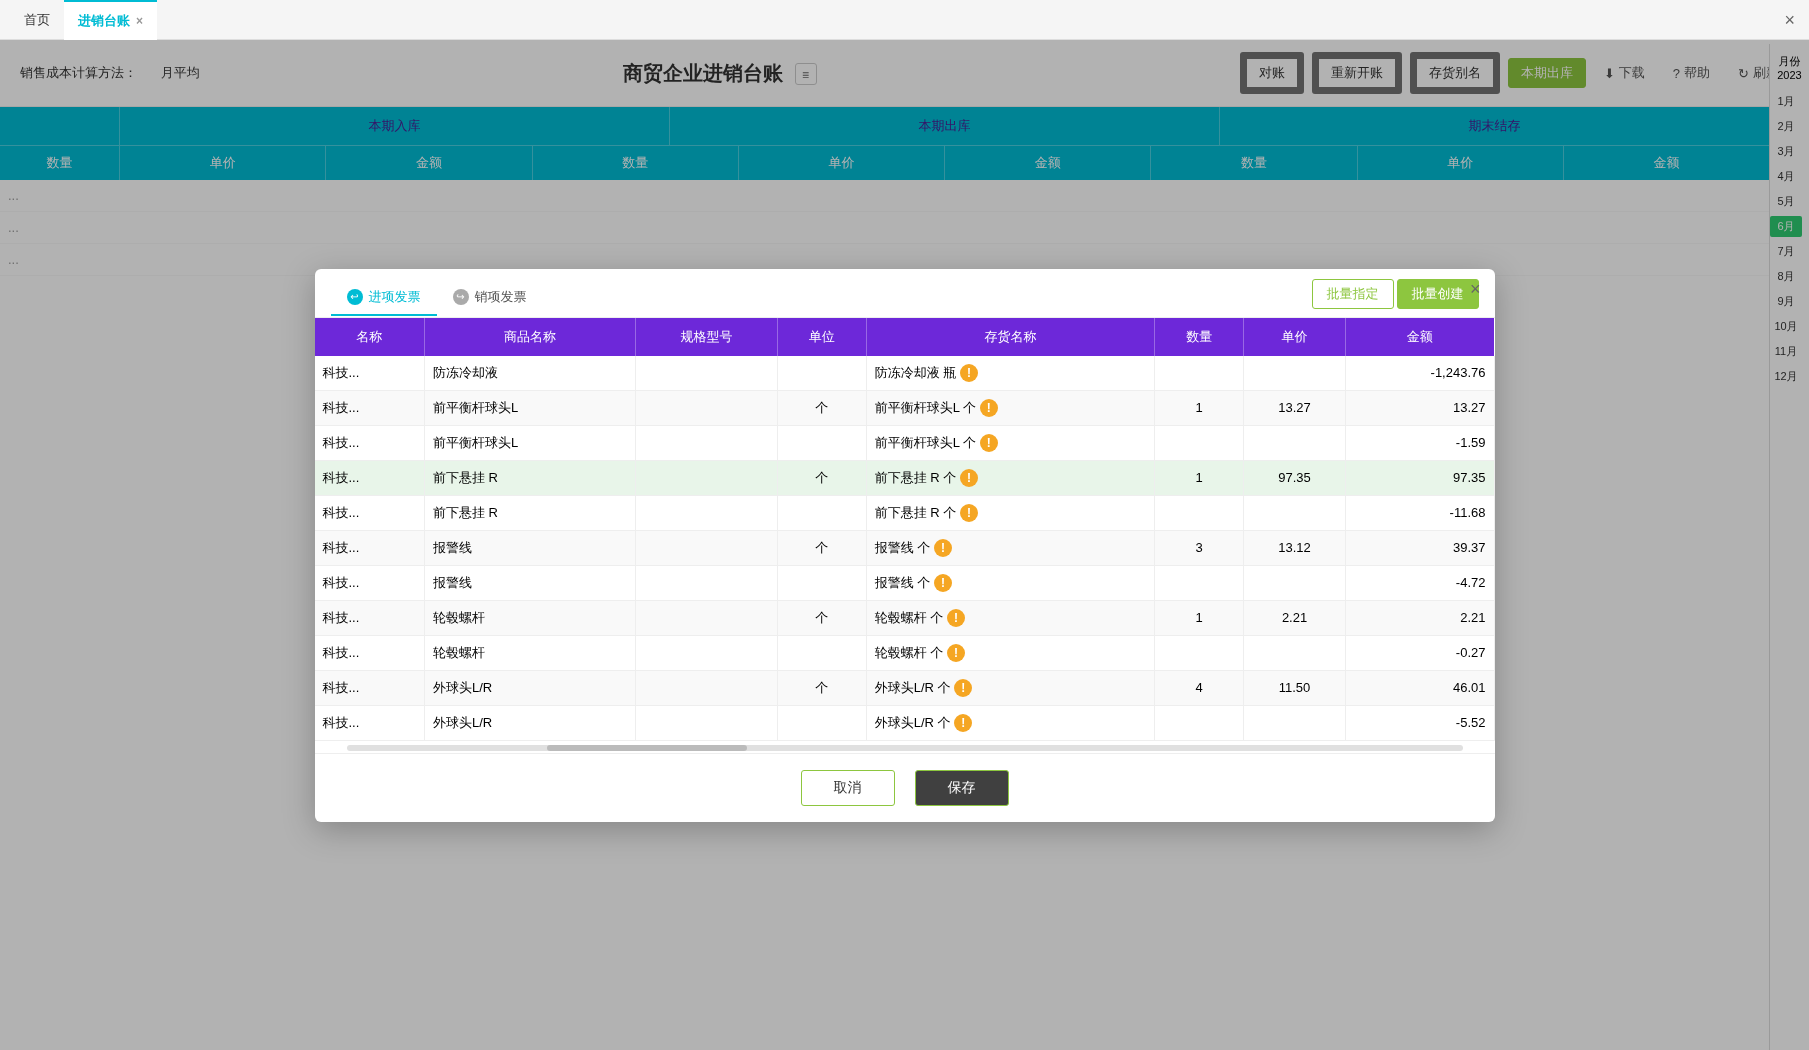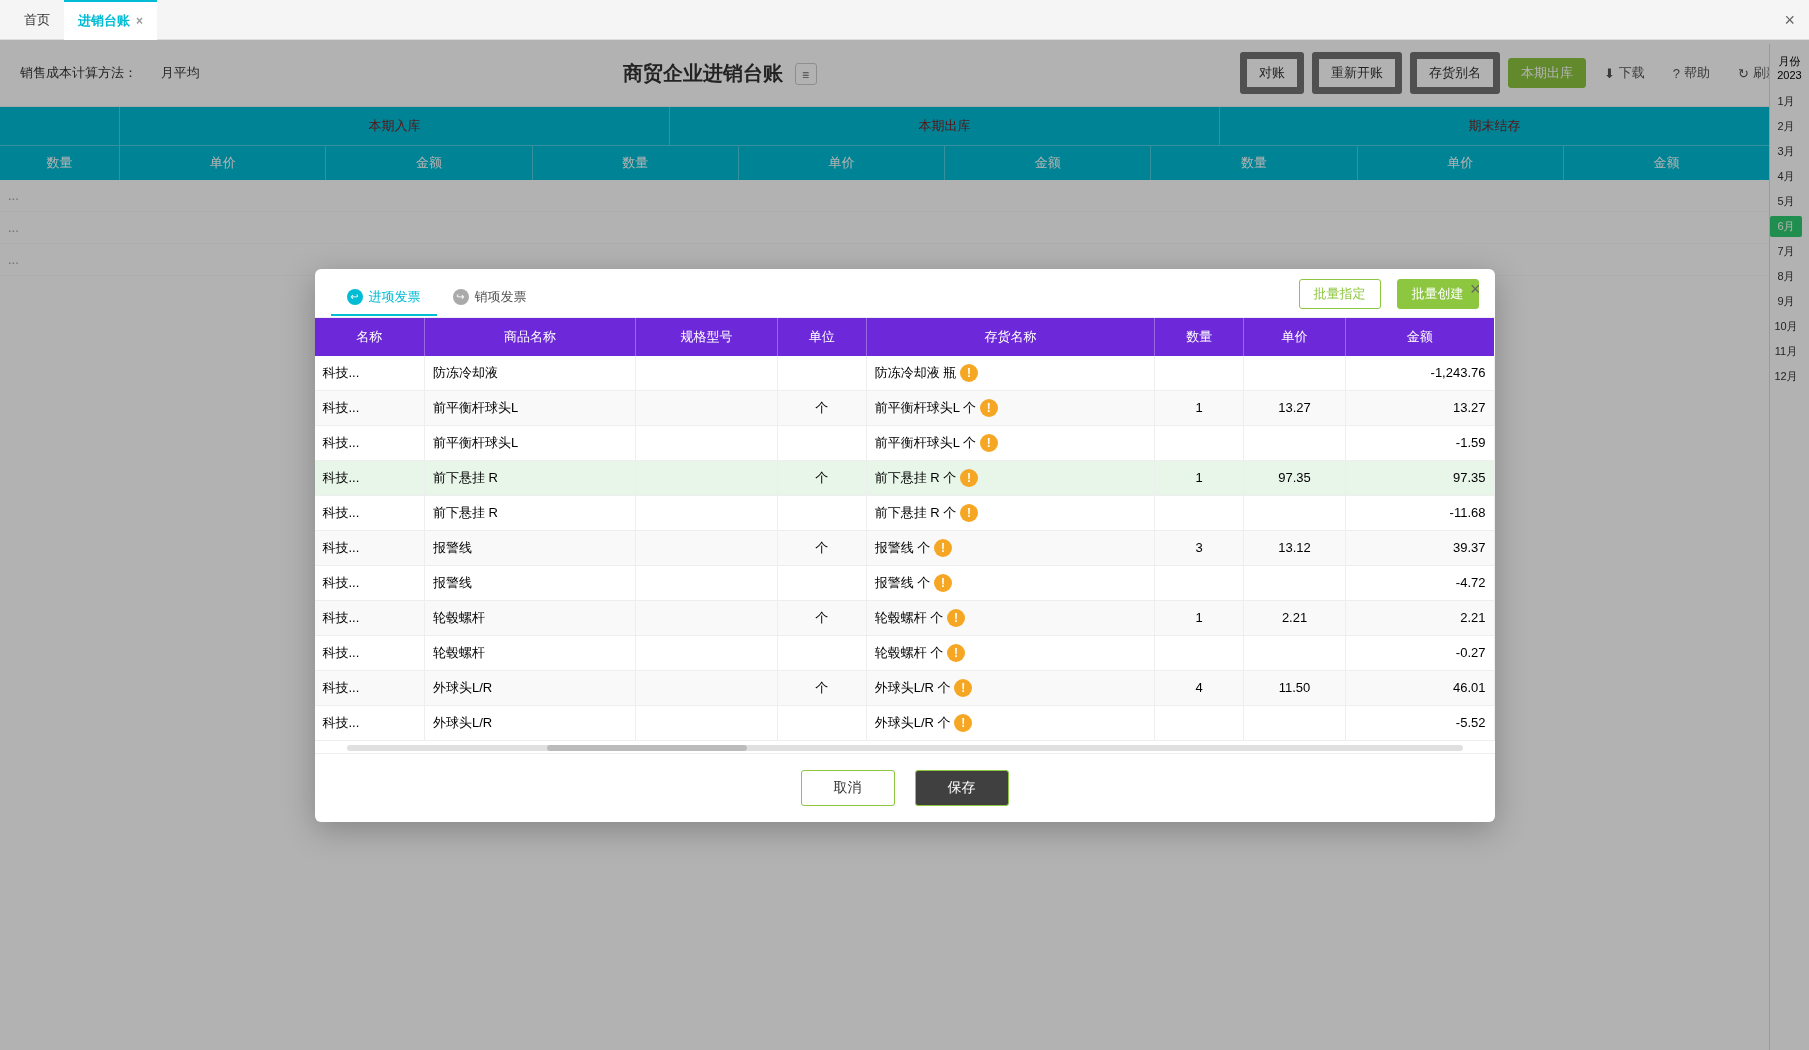--- a/index.html
+++ b/index.html
@@ -216,21 +216,21 @@
       border-radius: 50%;
       background: #00bcd4;
       color: #fff;
       font-size: 10px;
       text-align: center;
       line-height: 16px;
     }
     .modal-header-actions {
       margin-left: auto;
       display: flex;
-      gap: 16px;
+      gap: 3px;
       padding-bottom: 8px;
     }
     .btn-batch {
       padding: 5px 14px;
       border-radius: 3px;
       cursor: pointer;
       font-size: 13px;
     }
     .btn-batch-specify {
       background: #fff;
@@ -394,21 +394,21 @@
           <span>?</span>
           <span>帮助</span>
         </button>
         <button class="btn-icon">
           <span>↻</span>
           <span>刷新</span>
         </button>
       </div>
     </div>
 
-    <div style="display:flex; background:#00bcd4; color:#7f1d1d; border-bottom:1px solid rgba(255,255,255,0.3);font-family:Liberation Mono, monospace;">
+    <div style="display:flex; background:#00bcd4; color:#4c1d95; border-bottom:1px solid rgba(255,255,255,0.3);font-family:Liberation Mono, monospace;">
       <div style="width:120px; padding:10px 8px; border-right:1px solid rgba(255,255,255,0.3);"></div>
       <div style="flex:1; padding:10px 8px; text-align:center; border-right:1px solid rgba(255,255,255,0.3);">本期入库</div>
       <div style="flex:1; padding:10px 8px; text-align:center; border-right:1px solid rgba(255,255,255,0.3);">本期出库</div>
       <div style="flex:1; padding:10px 8px; text-align:center;">期末结存</div>
       <div style="width:40px;"></div>
     </div>
 
     <div style="display:flex; background:#00bcd4; color:#fff; font-size:13px;">
       <div style="width:120px; padding:8px; text-align:center; border-right:1px solid rgba(255,255,255,0.3);">数量</div>
       <div style="flex:1; padding:8px; text-align:center; border-right:1px solid rgba(255,255,255,0.3);">单价</div>

